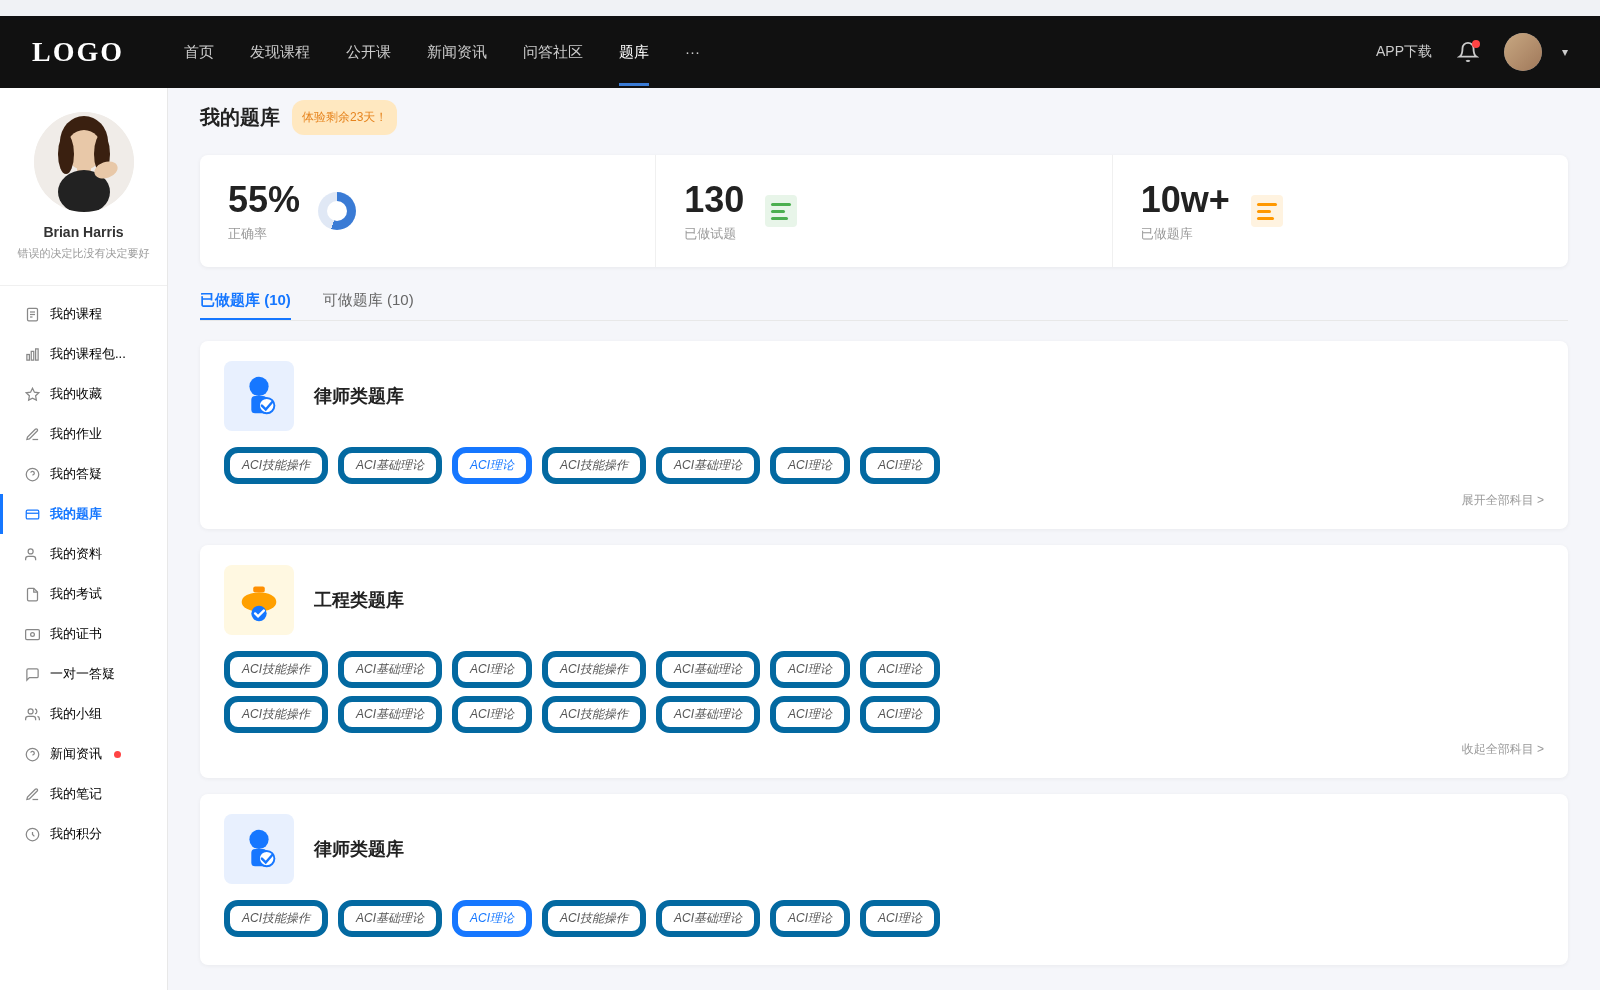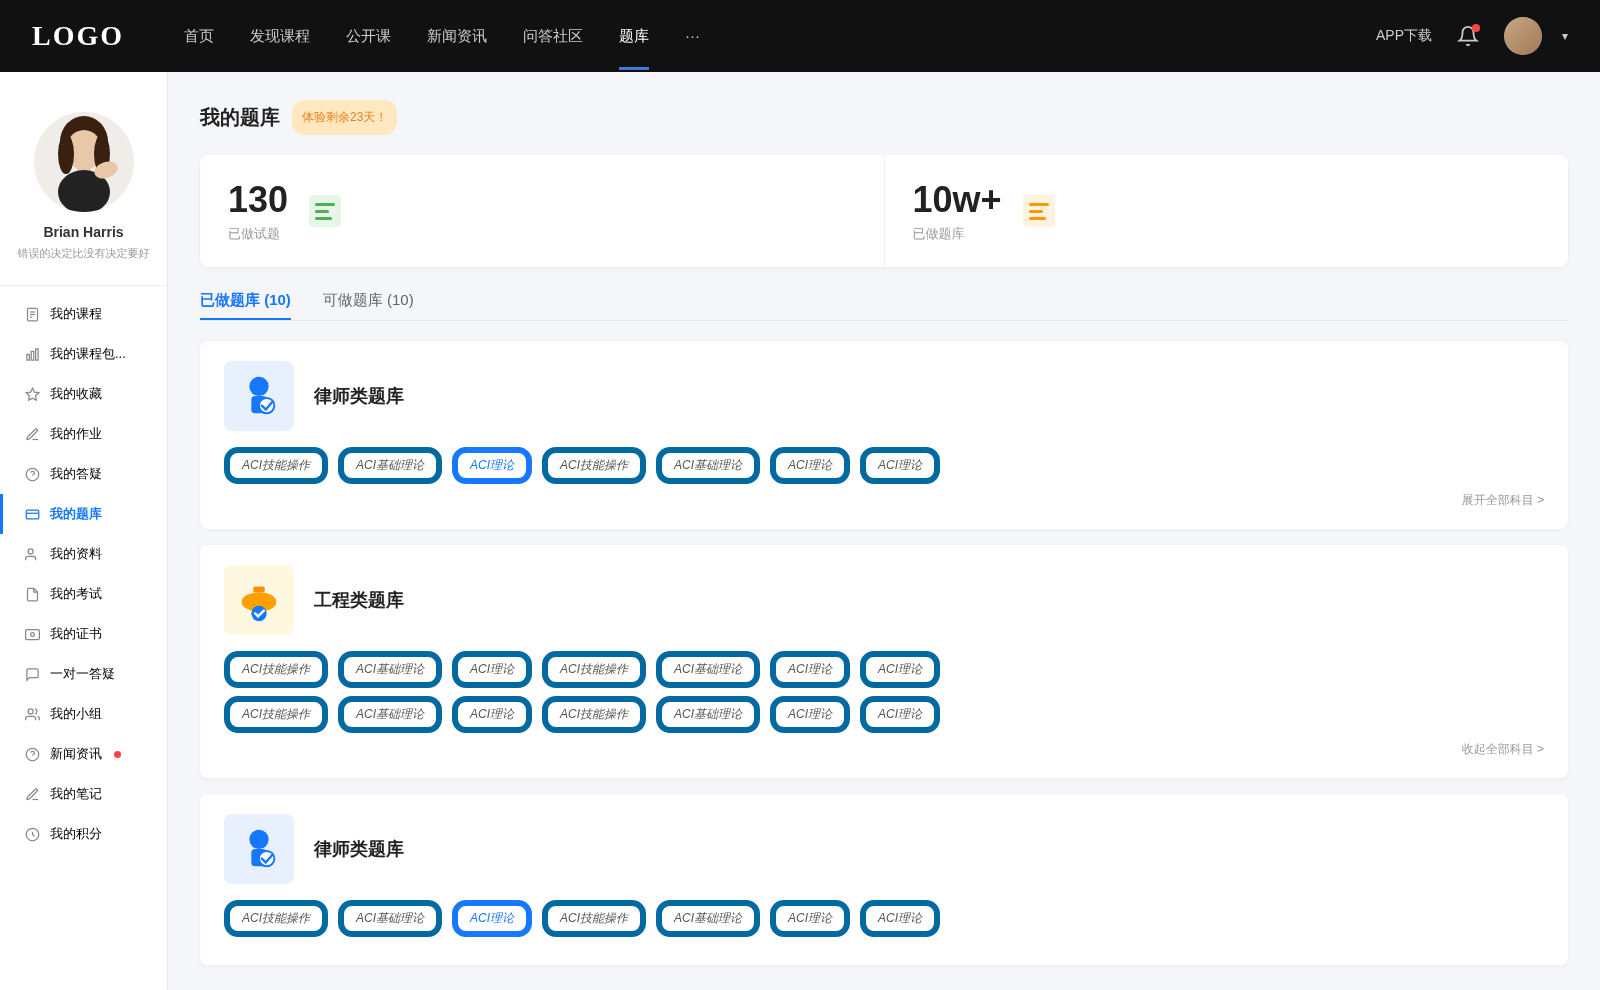--- a/index.html
+++ b/index.html
@@ -6,21 +6,21 @@
     body { font-family: -apple-system, BlinkMacSystemFont, "PingFang SC", "Microsoft YaHei", sans-serif; background: #f0f2f5; min-height: 990px; }
 
     
     .navbar {
       background: #111;
       height: 72px;
       display: flex;
       align-items: center;
       padding: 16px 32px;
       position: fixed;
-      top: 0; left: 0; right: 0;
+      top: 16px; left: 0; right: 0;
       z-index: 100;
     }
     .navbar-logo {
       font-size: 28px;
       font-weight: 900;
       color: #fff;
       letter-spacing: 2px;
       margin-right: 60px;
       font-family: serif;
     }
@@ -511,20 +511,29 @@
 
   <main class="content">
 
     <div class="page-header">
       <span class="page-title">我的题库</span>
       <span class="trial-badge">体验剩余23天！</span>
     </div>
 
     <div class="stats-row">
 
+      <div class="stat-item">
+        <div class="stat-text">
+          <div class="stat-value">55%</div>
+          <div class="stat-label">正确率</div>
+        </div>
+        <div class="stat-icon">
+          <div class="pie-icon"></div>
+        </div>
+      </div>
 
       <div class="stat-item">
         <div class="stat-text">
           <div class="stat-value">130</div>
           <div class="stat-label">已做试题</div>
         </div>
         <div class="stat-icon">
           <svg width="36" height="36" viewBox="0 0 36 36">
             <rect x="2" y="2" width="32" height="32" rx="4" fill="#e8f5e9"></rect>
             <rect x="8" y="10" width="20" height="3" rx="1.5" fill="#4caf50"></rect>

